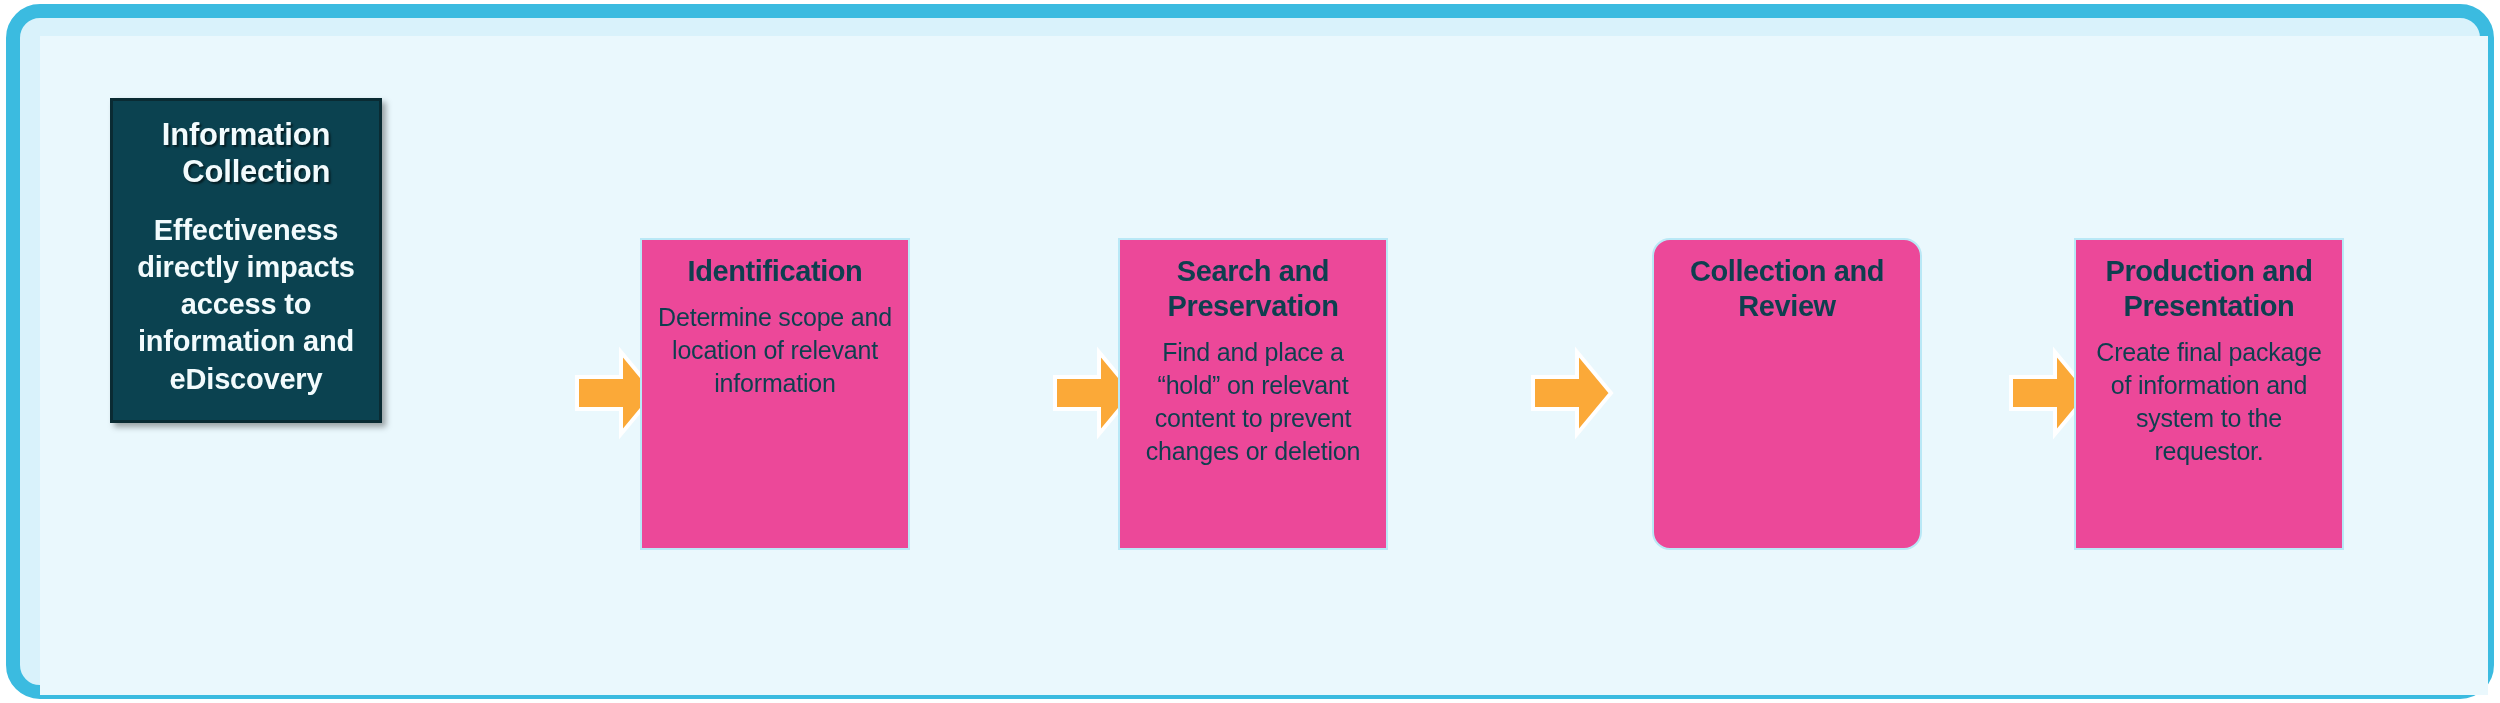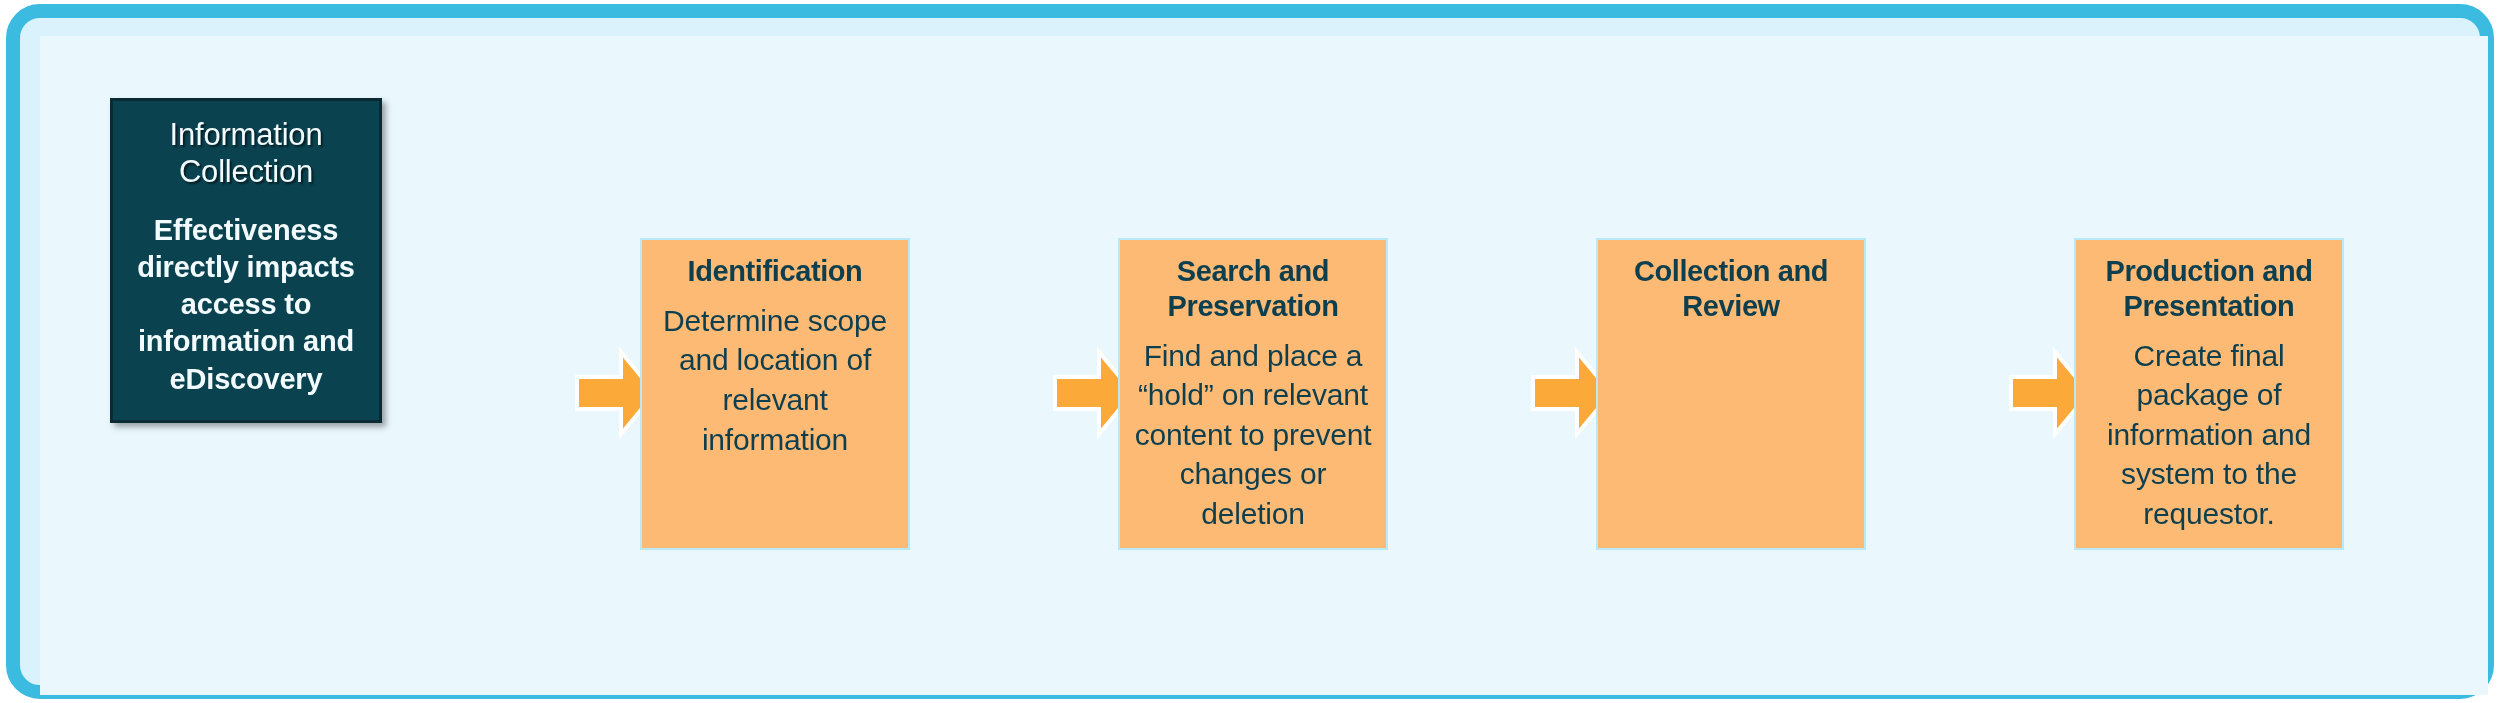--- a/index.html
+++ b/index.html
@@ -36,54 +36,55 @@
     border:3px solid #0a2b33;
     box-shadow:4px 4px 6px rgba(0,0,0,.35);
     box-sizing:border-box;
     display:flex; flex-direction:column;
     align-items:center; justify-content:flex-start;
     padding:16px 14px 10px 14px;
     color:#f2fbfd;
     text-align:center;
   }
   #gov .gov-title{
-    font-size:31px; font-weight:normal; line-height:1.18;
+    font-size:31px; font-weight:bold; line-height:1.18;
     letter-spacing:-.2px;
     text-shadow:2px 2px 2px rgba(0,0,0,.55);
     margin-bottom:22px;
+    text-align:right;
   }
   #gov .gov-body{
     font-size:29px; font-weight:700; line-height:1.28;
     letter-spacing:-.2px;
   }
 
   
   .step{
     position:absolute;
     top:202px;
     width:270px; height:312px;
-    background:#fdba74;
+    background:#ec4899;
     border:2px solid #b9e8f6;
     box-sizing:border-box;
     color:#0e3f4f;
     text-align:center;
     padding:14px 10px 16px 10px;
   }
   .step .step-title{
     font-size:29px; font-weight:bold; line-height:1.2;
     letter-spacing:-.4px;
     margin-bottom:12px;
   }
   .step .step-desc{
-    font-size:30px; font-weight:400; line-height:1.32;
+    font-size:25px; font-weight:400; line-height:1.32;
     letter-spacing:-.2px;
   }
   #step-0{ left:600px; }
   #step-1{ left:1078px; }
-  #step-2{ left:1556px; }
+  #step-2{ left:1612px;border-radius:18px; }
   #step-3{ left:2034px; }
 
   
   .arrow{
     position:absolute;
     top:316px;
     width:78px; height:82px;
   }
   #arrow-0{ left:537px; }
   #arrow-1{ left:1015px; }

